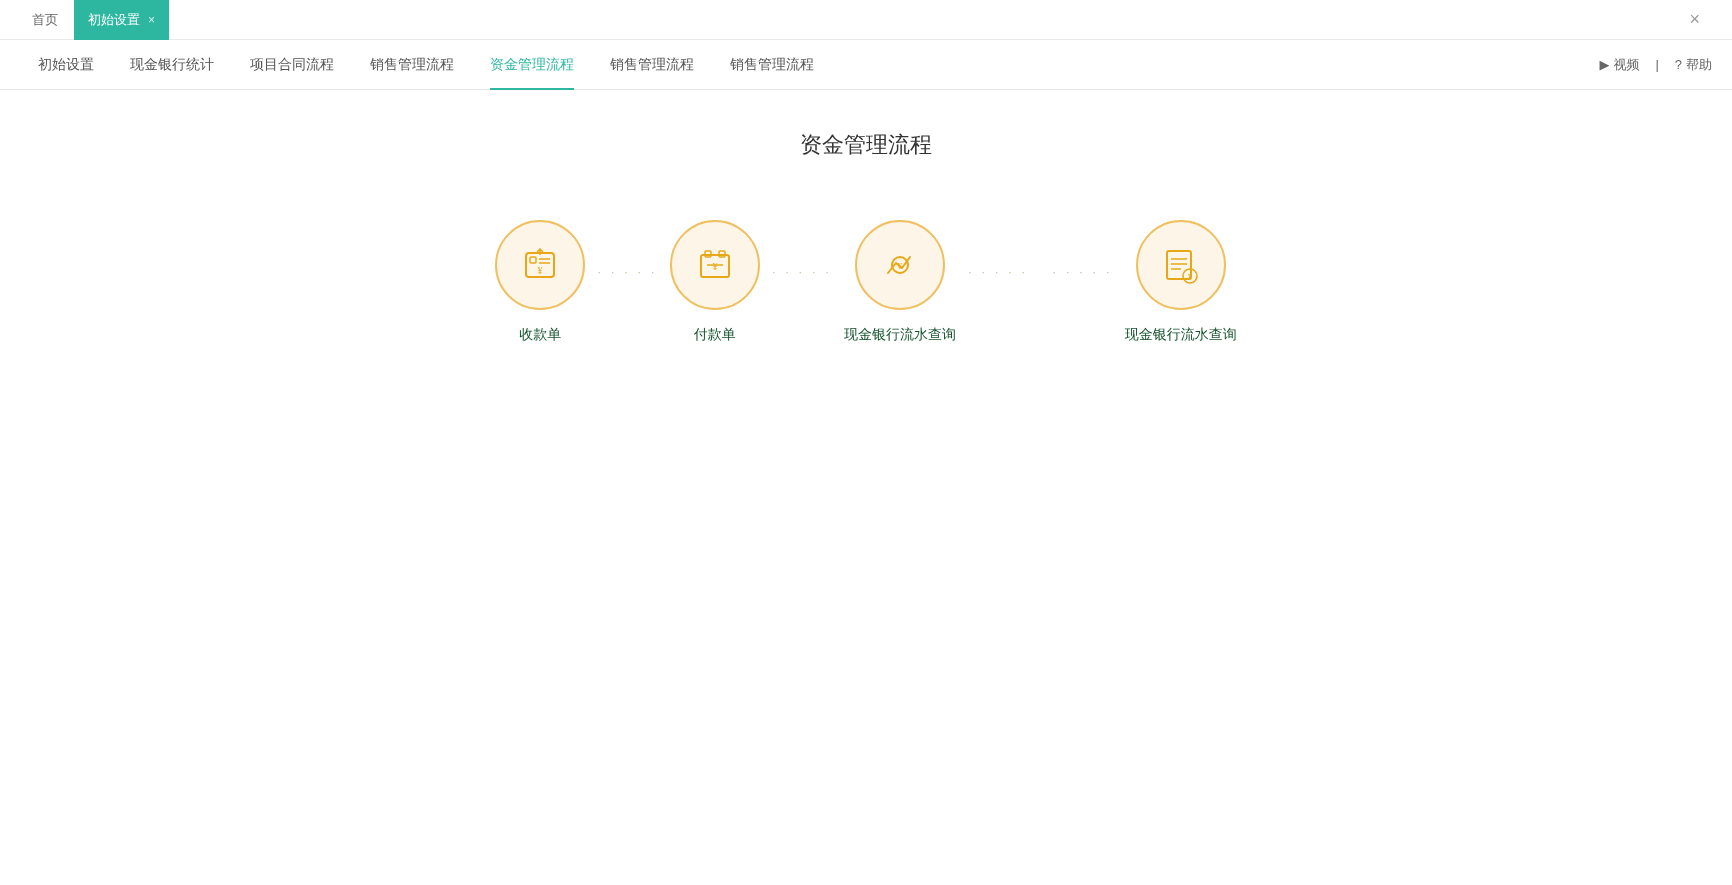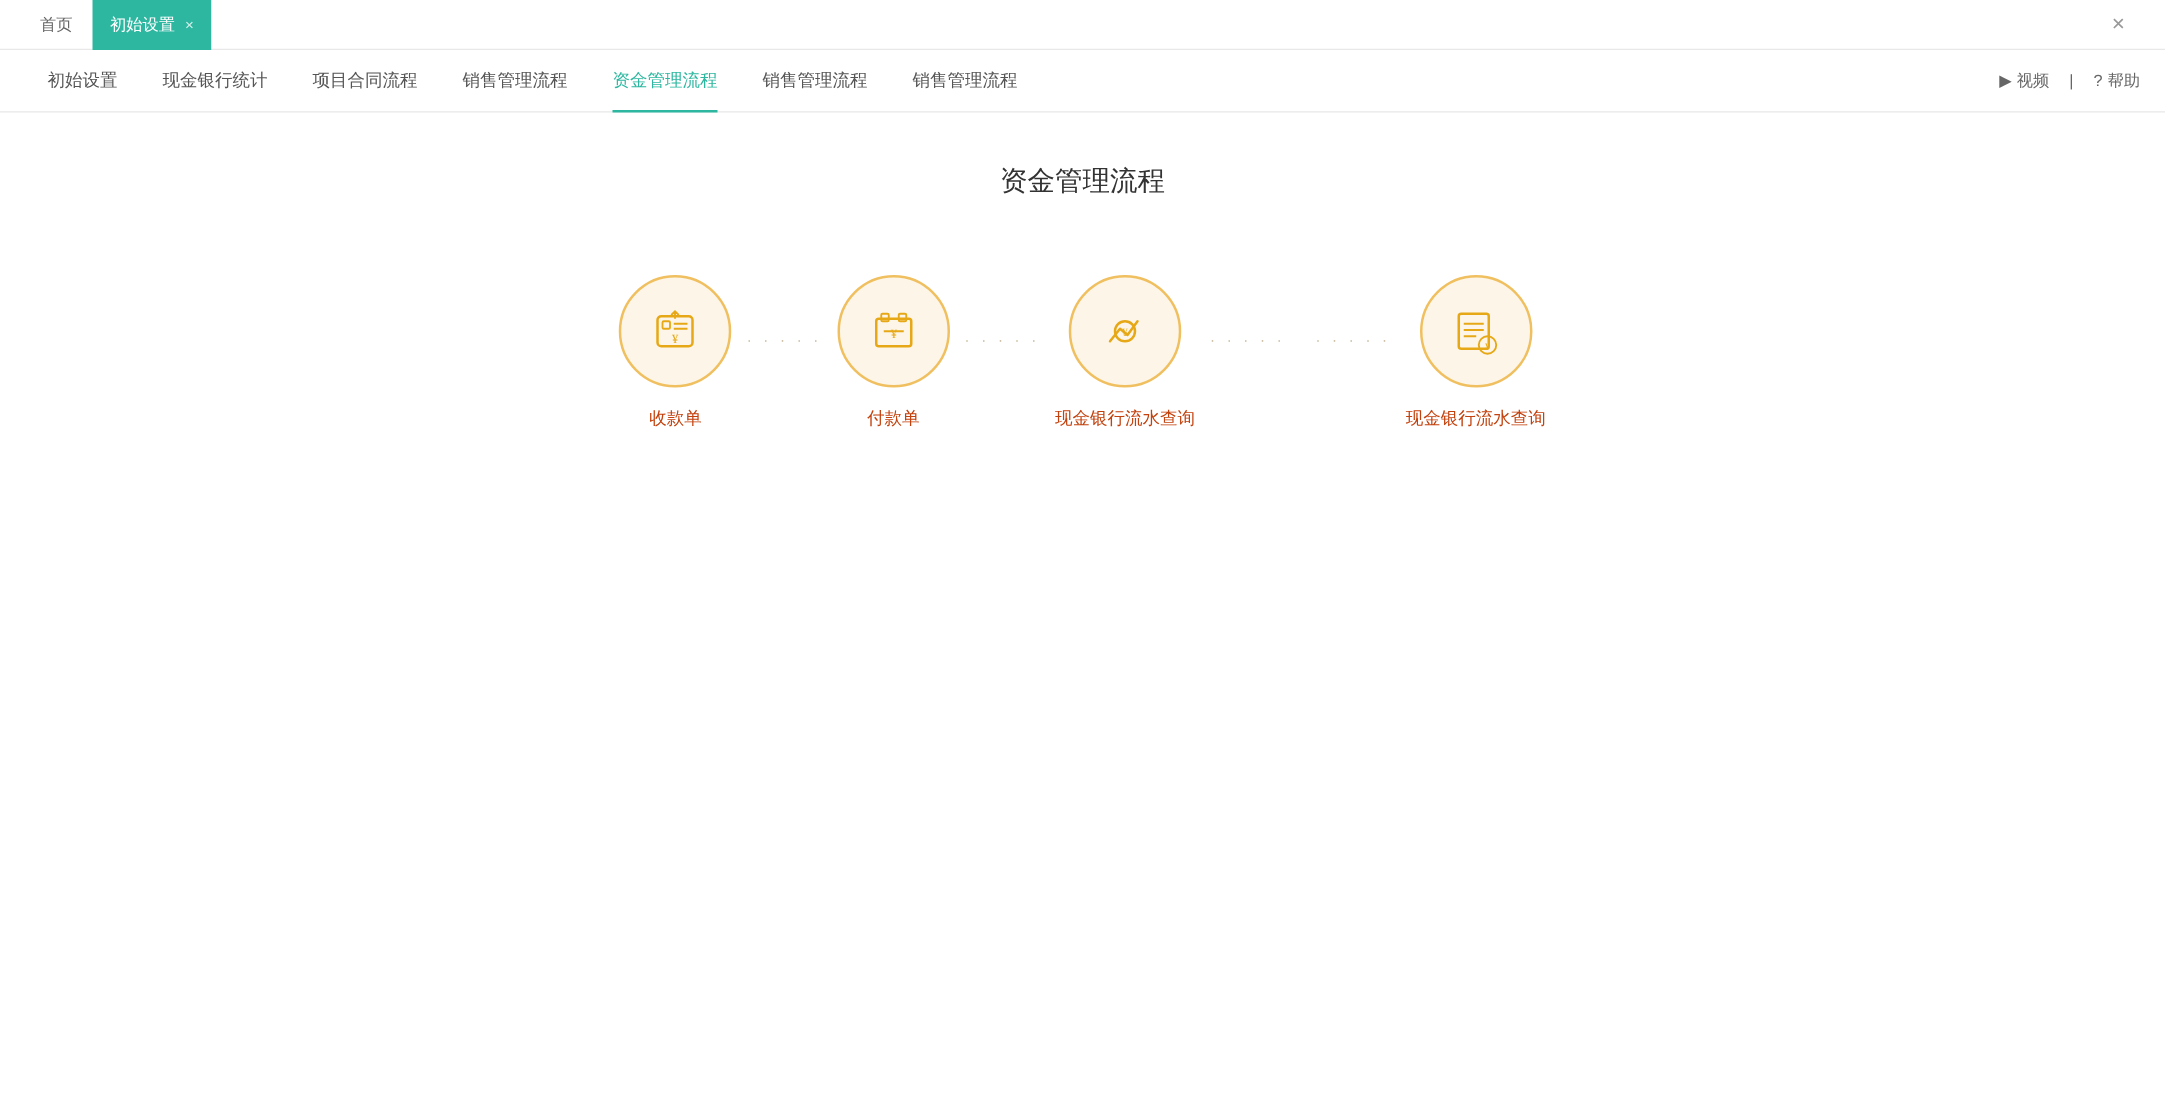--- a/index.html
+++ b/index.html
@@ -132,21 +132,21 @@
       align-items: center;
       justify-content: center;
     }
     .icon-circle svg {
       width: 44px;
       height: 44px;
     }
     .flow-label {
       margin-top: 16px;
       font-size: 14px;
-      color: #c2410c;
+      color: #14532d;
       text-align: center;
     }
     .flow-connector {
       display: flex;
       align-items: center;
       padding: 0 12px;
       margin-top: 45px;
       color: #ccc;
       font-size: 18px;
       letter-spacing: 2px;

